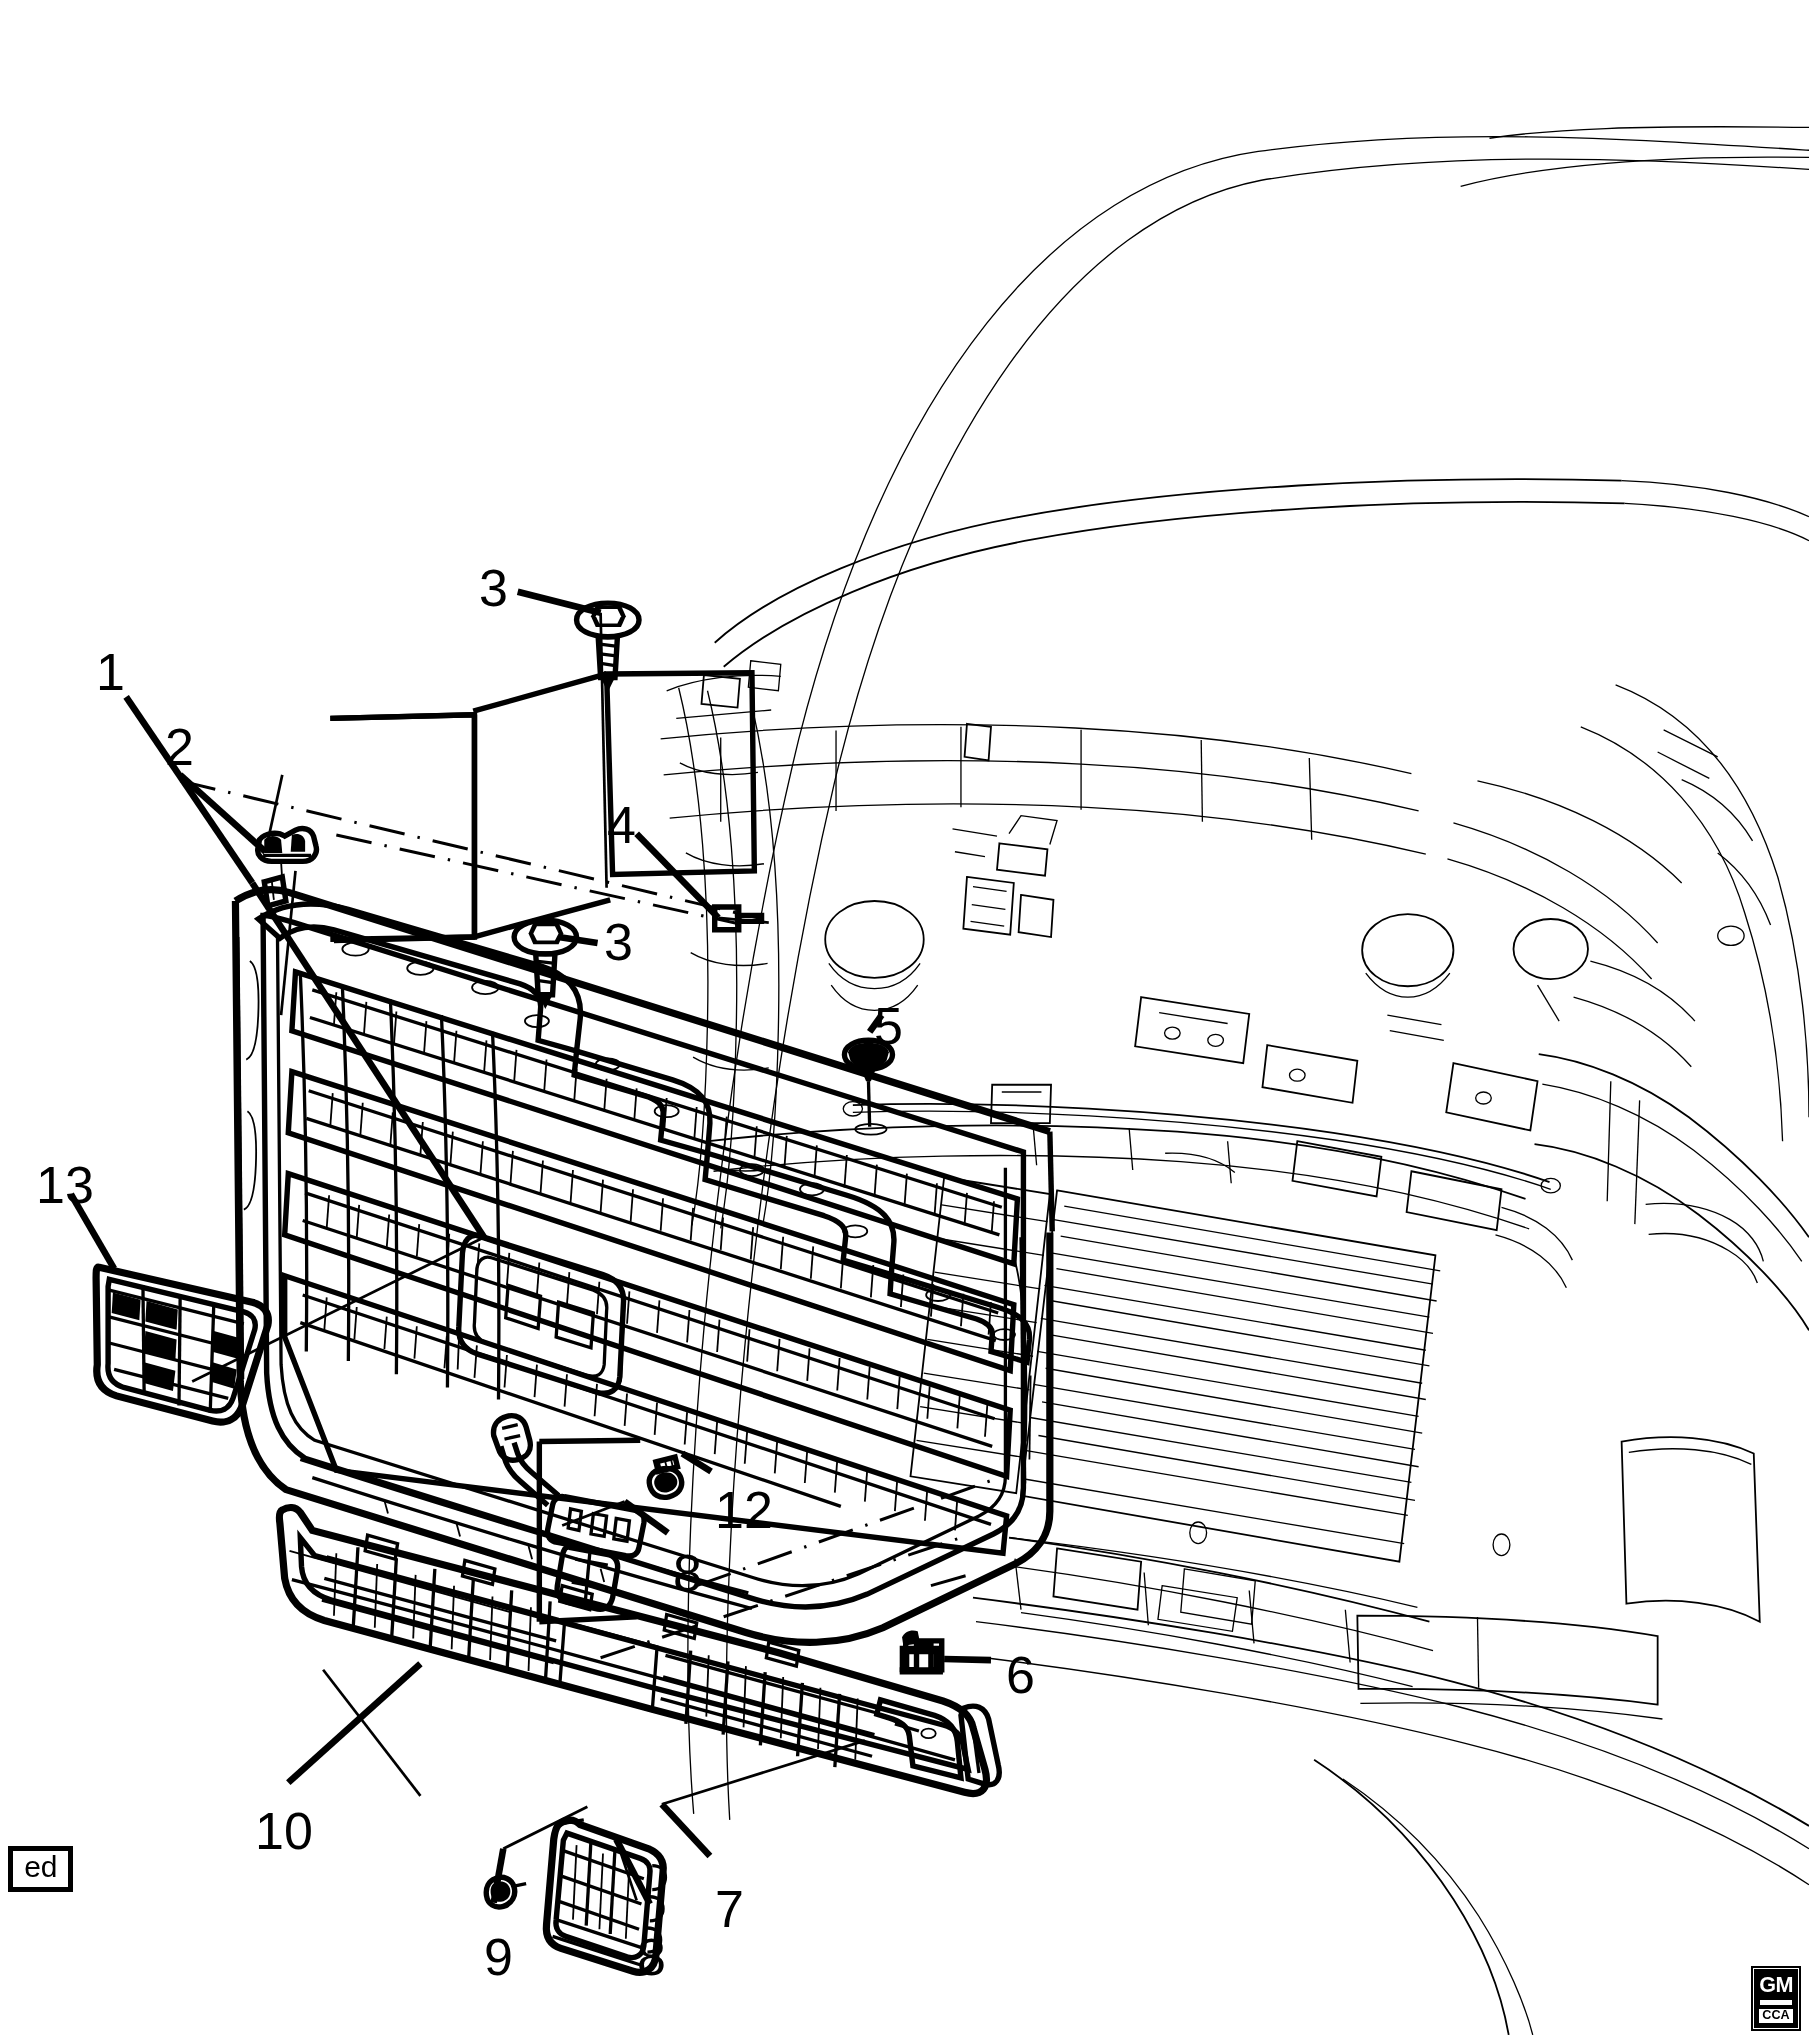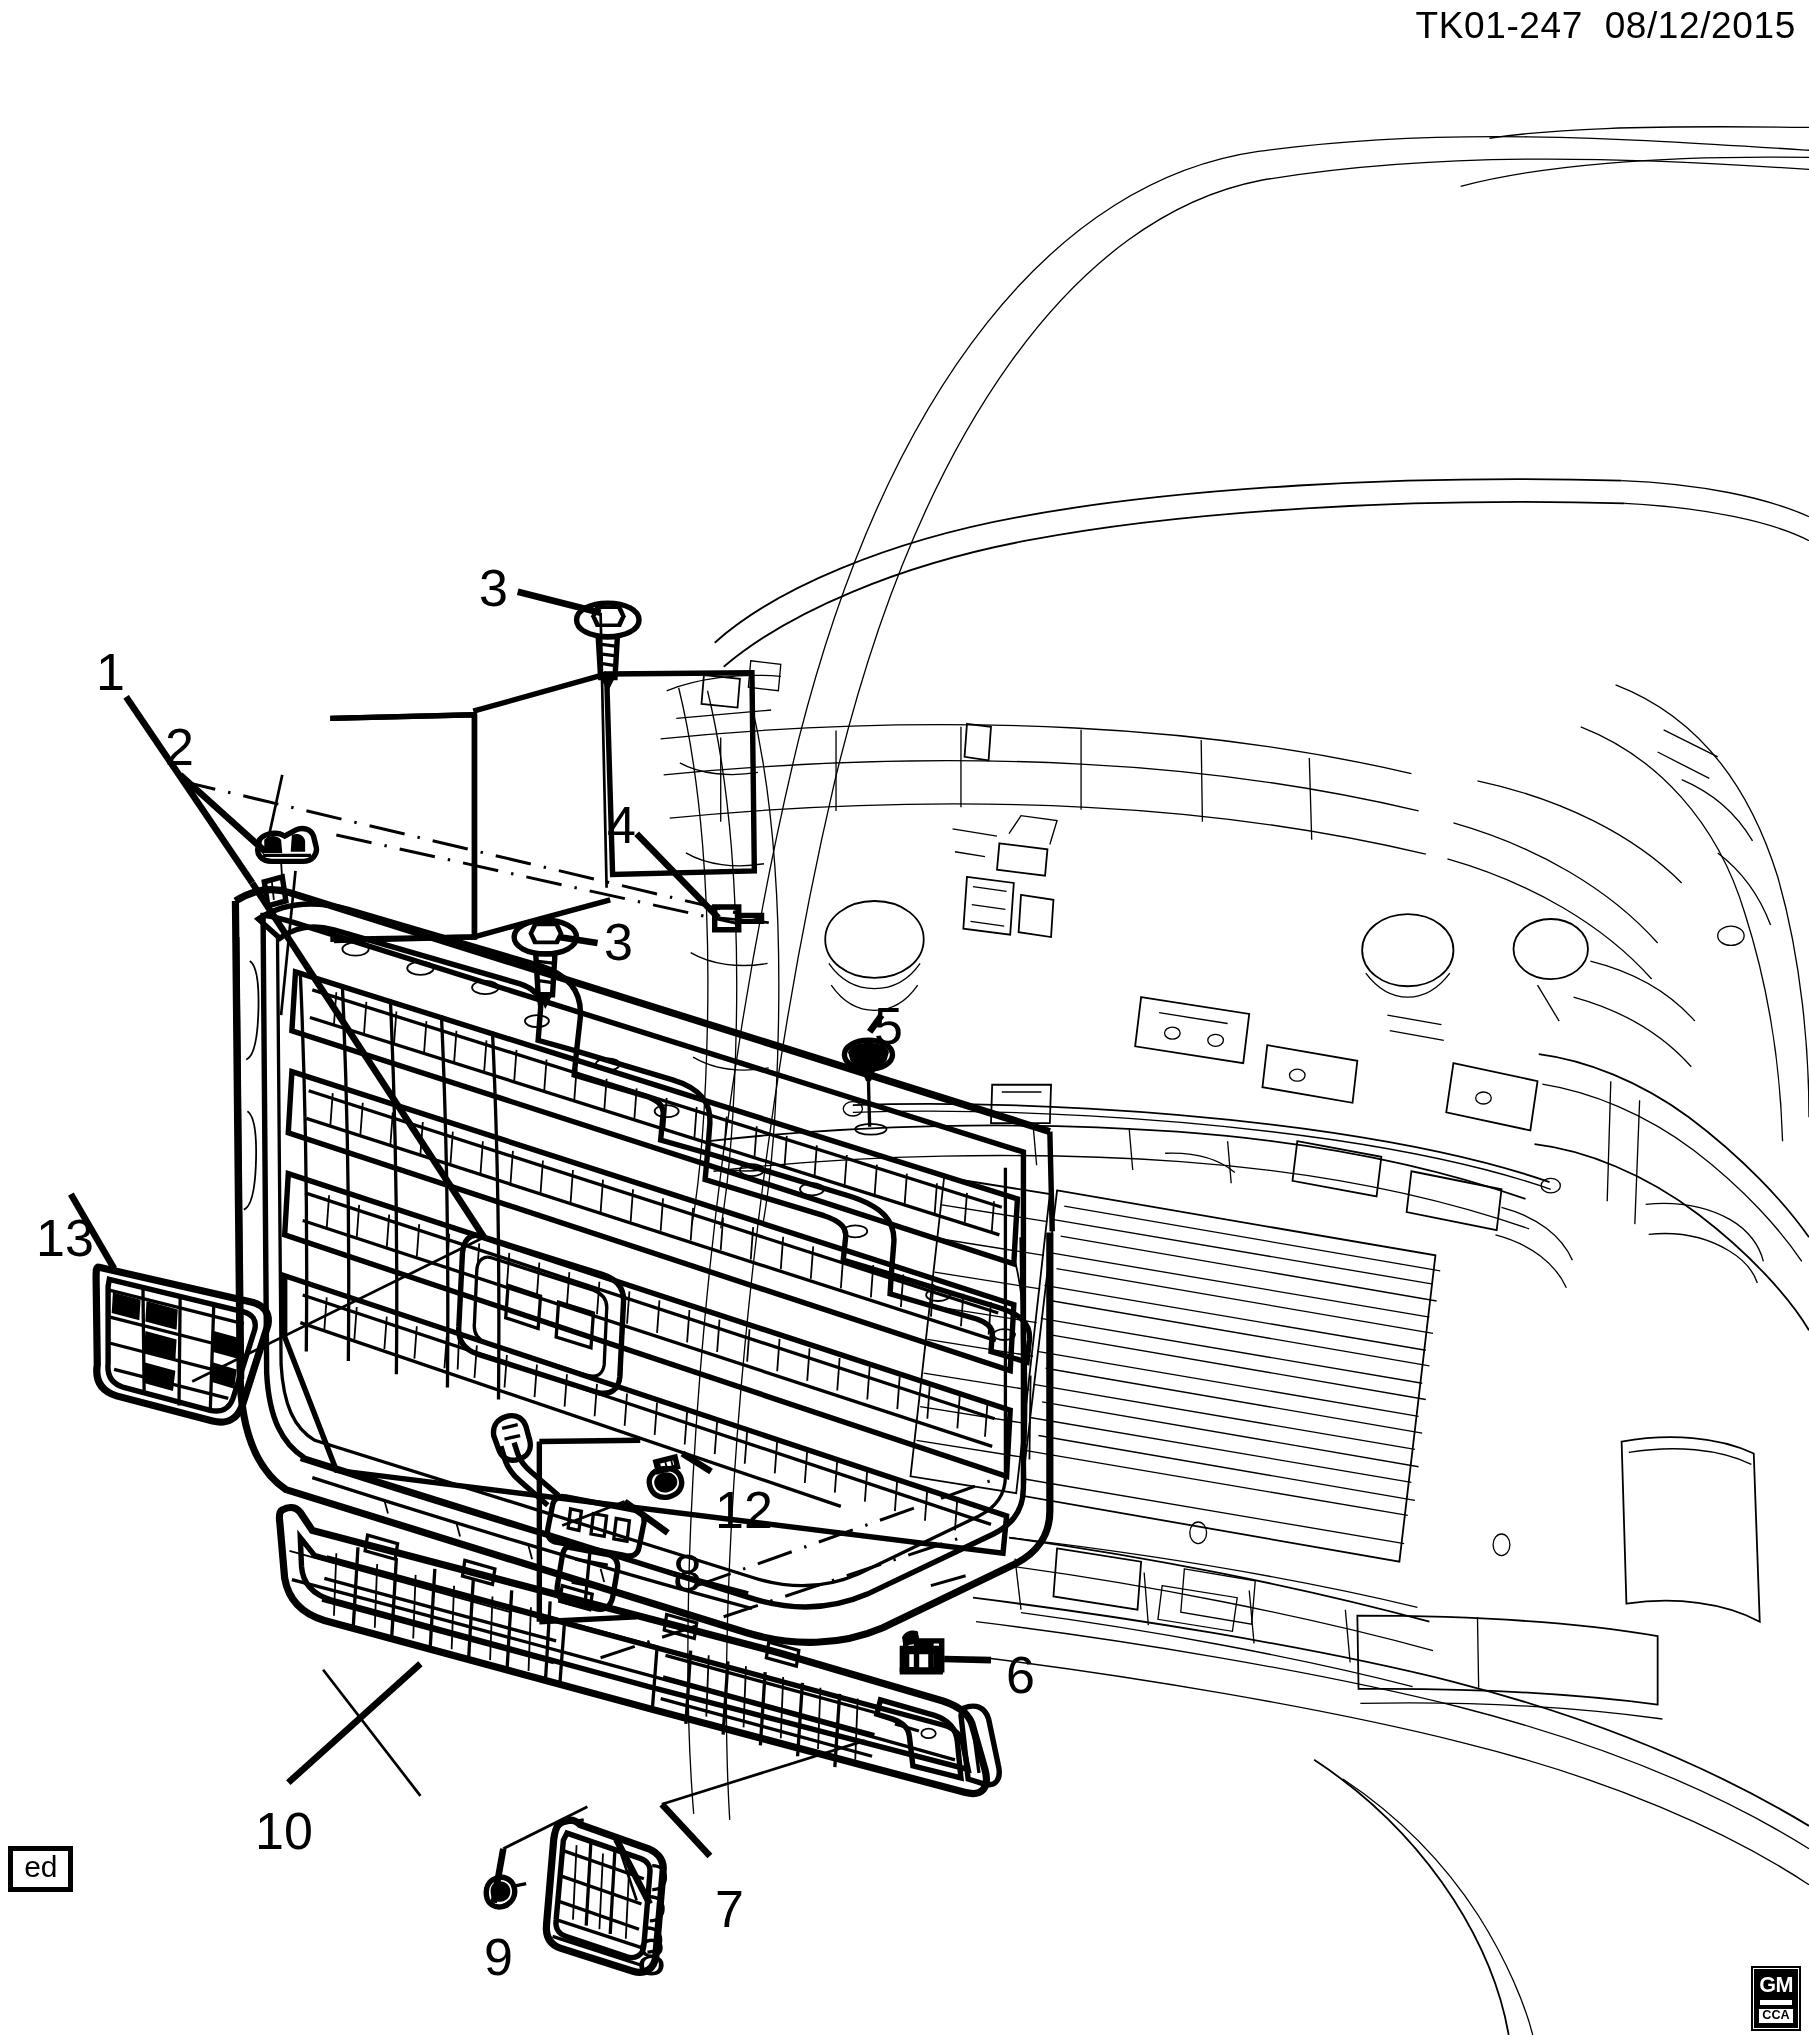--- a/index.html
+++ b/index.html
@@ -103,21 +103,20 @@
   .leader-thin { fill: none; stroke: #000; stroke-width: 4.5; }
   .dashdot { fill: none; stroke: #000; stroke-width: 5; stroke-dasharray: 60 22 4 22; }
   .blk { fill: #000; stroke: none; }
   .whtf { fill: #fff; stroke: none; }
 </style>
 </head>
 <body>
 
 <div id="page">
 
-  <div id="header-code"><span>TK01-247</span>&nbsp;&nbsp;<span>08/12/2015</span></div>
 
   <svg class="art" viewBox="0 0 3012 3388">
 
     <g>
 
       <path class="thin" d="M1155,3020 C1120,2600 1180,1850 1330,1230 C1480,640 1760,300 2095,252 C2400,210 2700,230 3012,250"></path>
       <path class="thin" d="M1215,3030 C1190,2620 1250,1900 1390,1300 C1530,720 1790,360 2100,300 C2400,250 2720,262 3012,282"></path>
 
       <path class="thin2" d="M1190,1070 C1290,980 1480,900 1700,860 C1960,812 2340,790 2700,800"></path>
       <path class="thin2" d="M1205,1110 C1310,1020 1500,938 1720,898 C1975,850 2350,828 2705,838"></path>
@@ -726,21 +725,21 @@
   <div class="callout" style="left:604px; top:916px;">3</div>
   <div class="callout" style="left:607px; top:799px;">4</div>
   <div class="callout" style="left:874px; top:1000px;">5</div>
   <div class="callout" style="left:1006px; top:1649px;">6</div>
   <div class="callout" style="left:715px; top:1883px;">7</div>
   <div class="callout" style="left:637px; top:1931px;">8</div>
   <div class="callout" style="left:484px;  top:1931px;">9</div>
   <div class="callout" style="left:255px;  top:1805px;">10</div>
   <div class="callout" style="left:673px; top:1547px;">8</div>
   <div class="callout" style="left:715px; top:1484px;">12</div>
-  <div class="callout" style="left:36px;   top:1212px;">13</div>
+  <div class="callout" style="left:36px;   top:1159px;">13</div>
 
   <div id="rev-box"><span>ed</span></div>
 
   <div id="gm-logo">
     <div class="gm-inner">
       <div class="gm-top">GM</div>
       <div class="gm-bar"></div>
       <div class="gm-bot">CCA</div>
     </div>
   </div>

